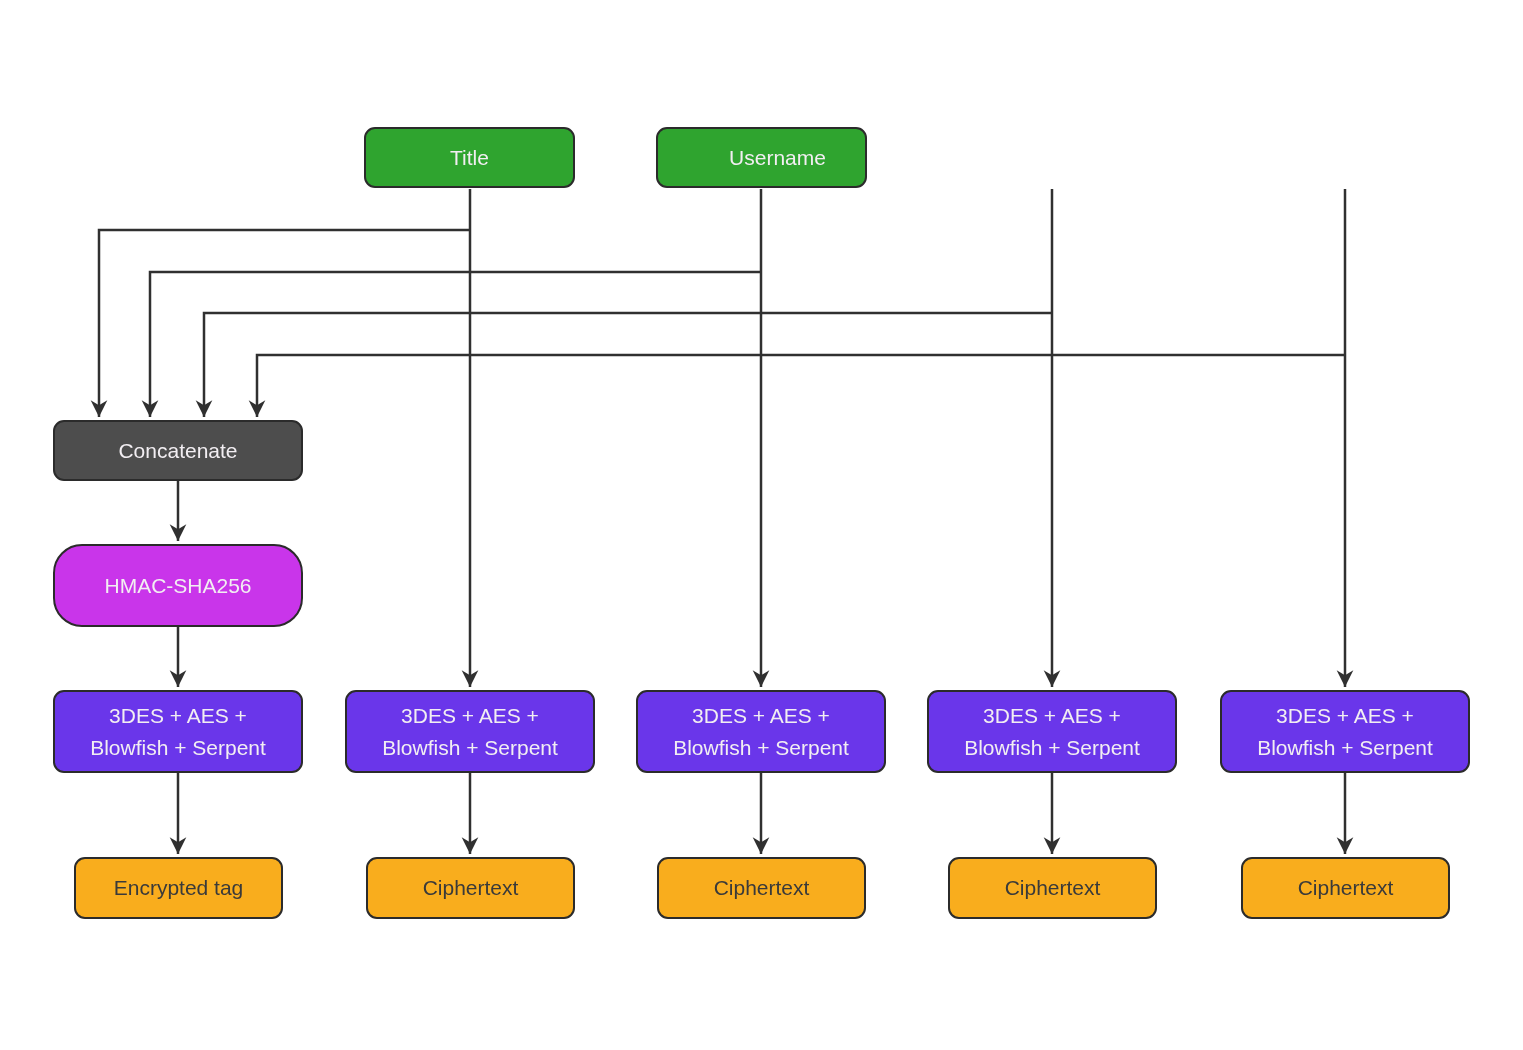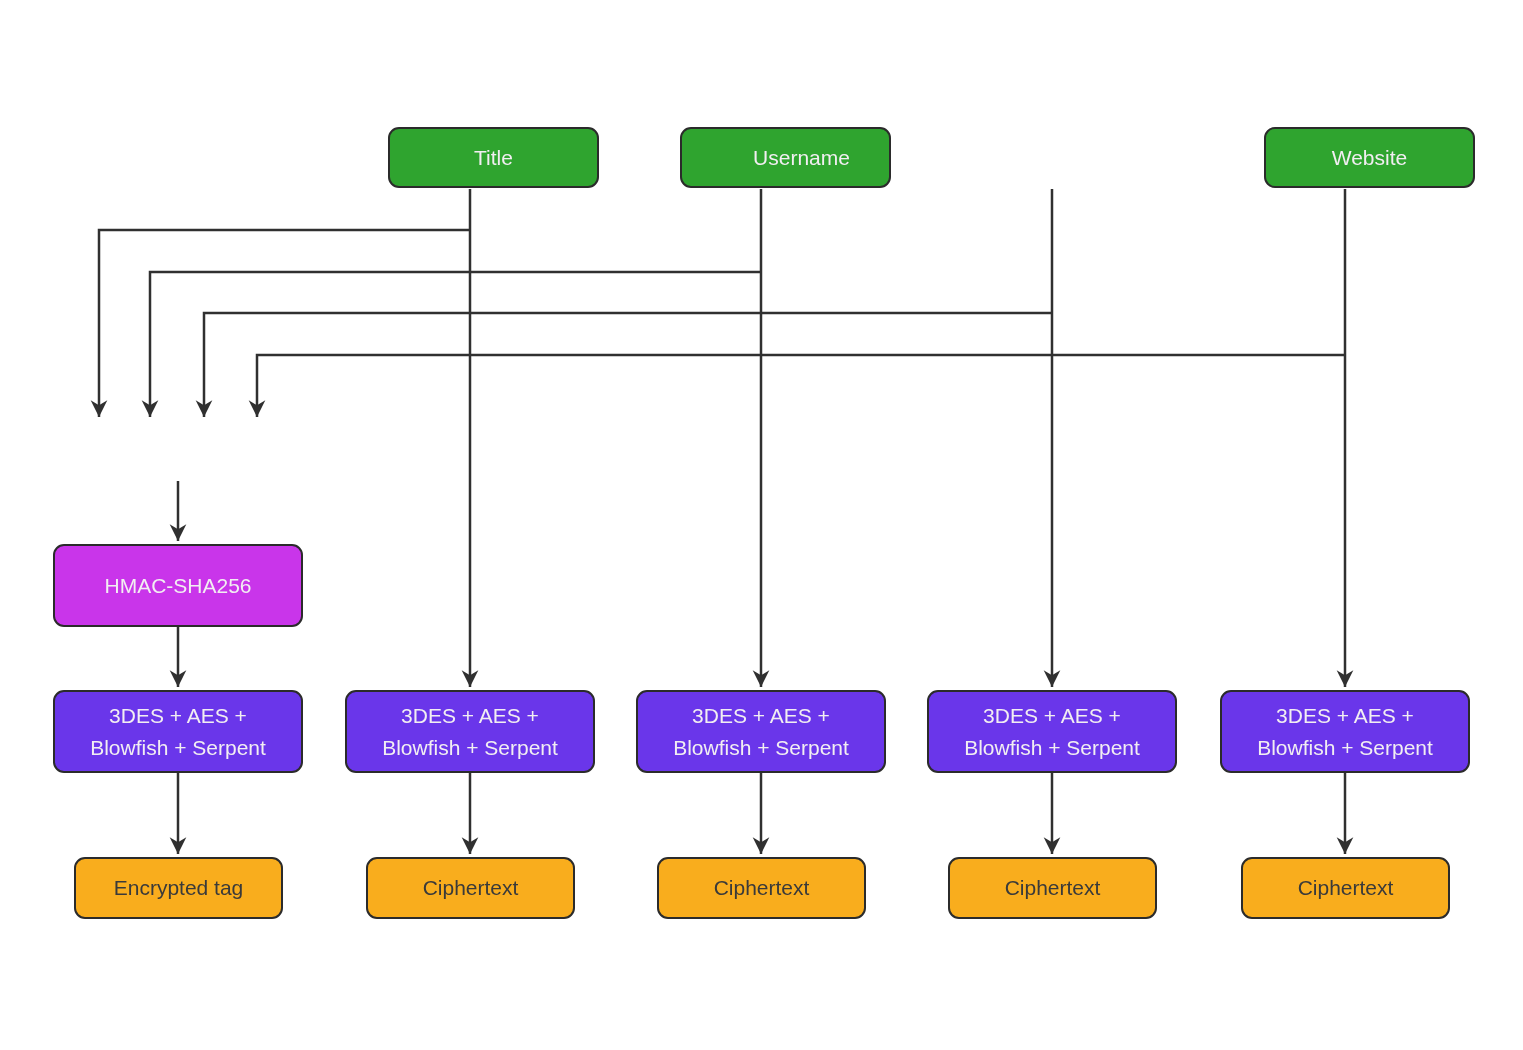--- a/index.html
+++ b/index.html
@@ -27,21 +27,21 @@
     display: flex;
     align-items: center;
     justify-content: center;
     text-align: center;
     border: 2.5px solid #2b2b2b;
     border-radius: 11px;
     font-size: 21px;
     line-height: 1.5;
     color: #f2eef2;
   }
-  .node-input    { left: 0; top: 127px; width: 211px; height: 61px; margin-left: 24px; }
+  .node-input    { left: 0; top: 127px; width: 211px; height: 61px; }
   .node-cipher   { top: 690px; width: 250px; height: 83px; padding: 8px 25px; }
   .node-output   { top: 857px; width: 209px; height: 62px; }
 </style>
 </head>
 <body>
 
 <div id="canvas">
 
   <svg id="edges-layer" viewBox="0 0 1523 1050" xmlns="http://www.w3.org/2000/svg">
     <defs>
@@ -69,25 +69,25 @@
     <path class="edge" d="M1052,773 V854" marker-end="url(#arrow)"></path>
     <path class="edge" d="M1345,773 V854" marker-end="url(#arrow)"></path>
   </svg>
 
   <div class="node node-input" style="left: 364px; background: rgb(47, 164, 47); color: rgb(242, 238, 242);">
     <span>Title</span>
   </div>
   <div class="node node-input" style="left: 656px; background: rgb(47, 164, 47); color: rgb(242, 238, 242); padding-left: 32px;">
     <span>Username</span>
   </div>
-  <div class="node node-input" style="left: 1240px; background: rgb(47, 164, 47); color: rgb(242, 238, 242);">
-    <span>Website</span>
+
+  <div class="node" style="left: 53px; top: 420px; width: 250px; height: 61px; background: rgb(77, 77, 77); color: rgb(242, 238, 242);">
+    <span>Concatenate</span>
   </div>
-
-  <div class="node" style="left: 53px; top: 544px; width: 250px; height: 83px; background: rgb(201, 53, 234); color: rgb(242, 238, 242);">
+  <div class="node" style="left: 53px; top: 544px; width: 250px; height: 83px; background: rgb(201, 53, 234); color: rgb(242, 238, 242); border-radius: 29px;">
     <span>HMAC-SHA256</span>
   </div>
 
   <div class="node node-cipher" style="left: 53px; background: rgb(106, 54, 234); color: rgb(242, 238, 242);">
     <span>3DES + AES + Blowfish + Serpent</span>
   </div>
   <div class="node node-cipher" style="left: 345px; background: rgb(106, 54, 234); color: rgb(242, 238, 242);">
     <span>3DES + AES + Blowfish + Serpent</span>
   </div>
   <div class="node node-cipher" style="left: 636px; background: rgb(106, 54, 234); color: rgb(242, 238, 242);">

